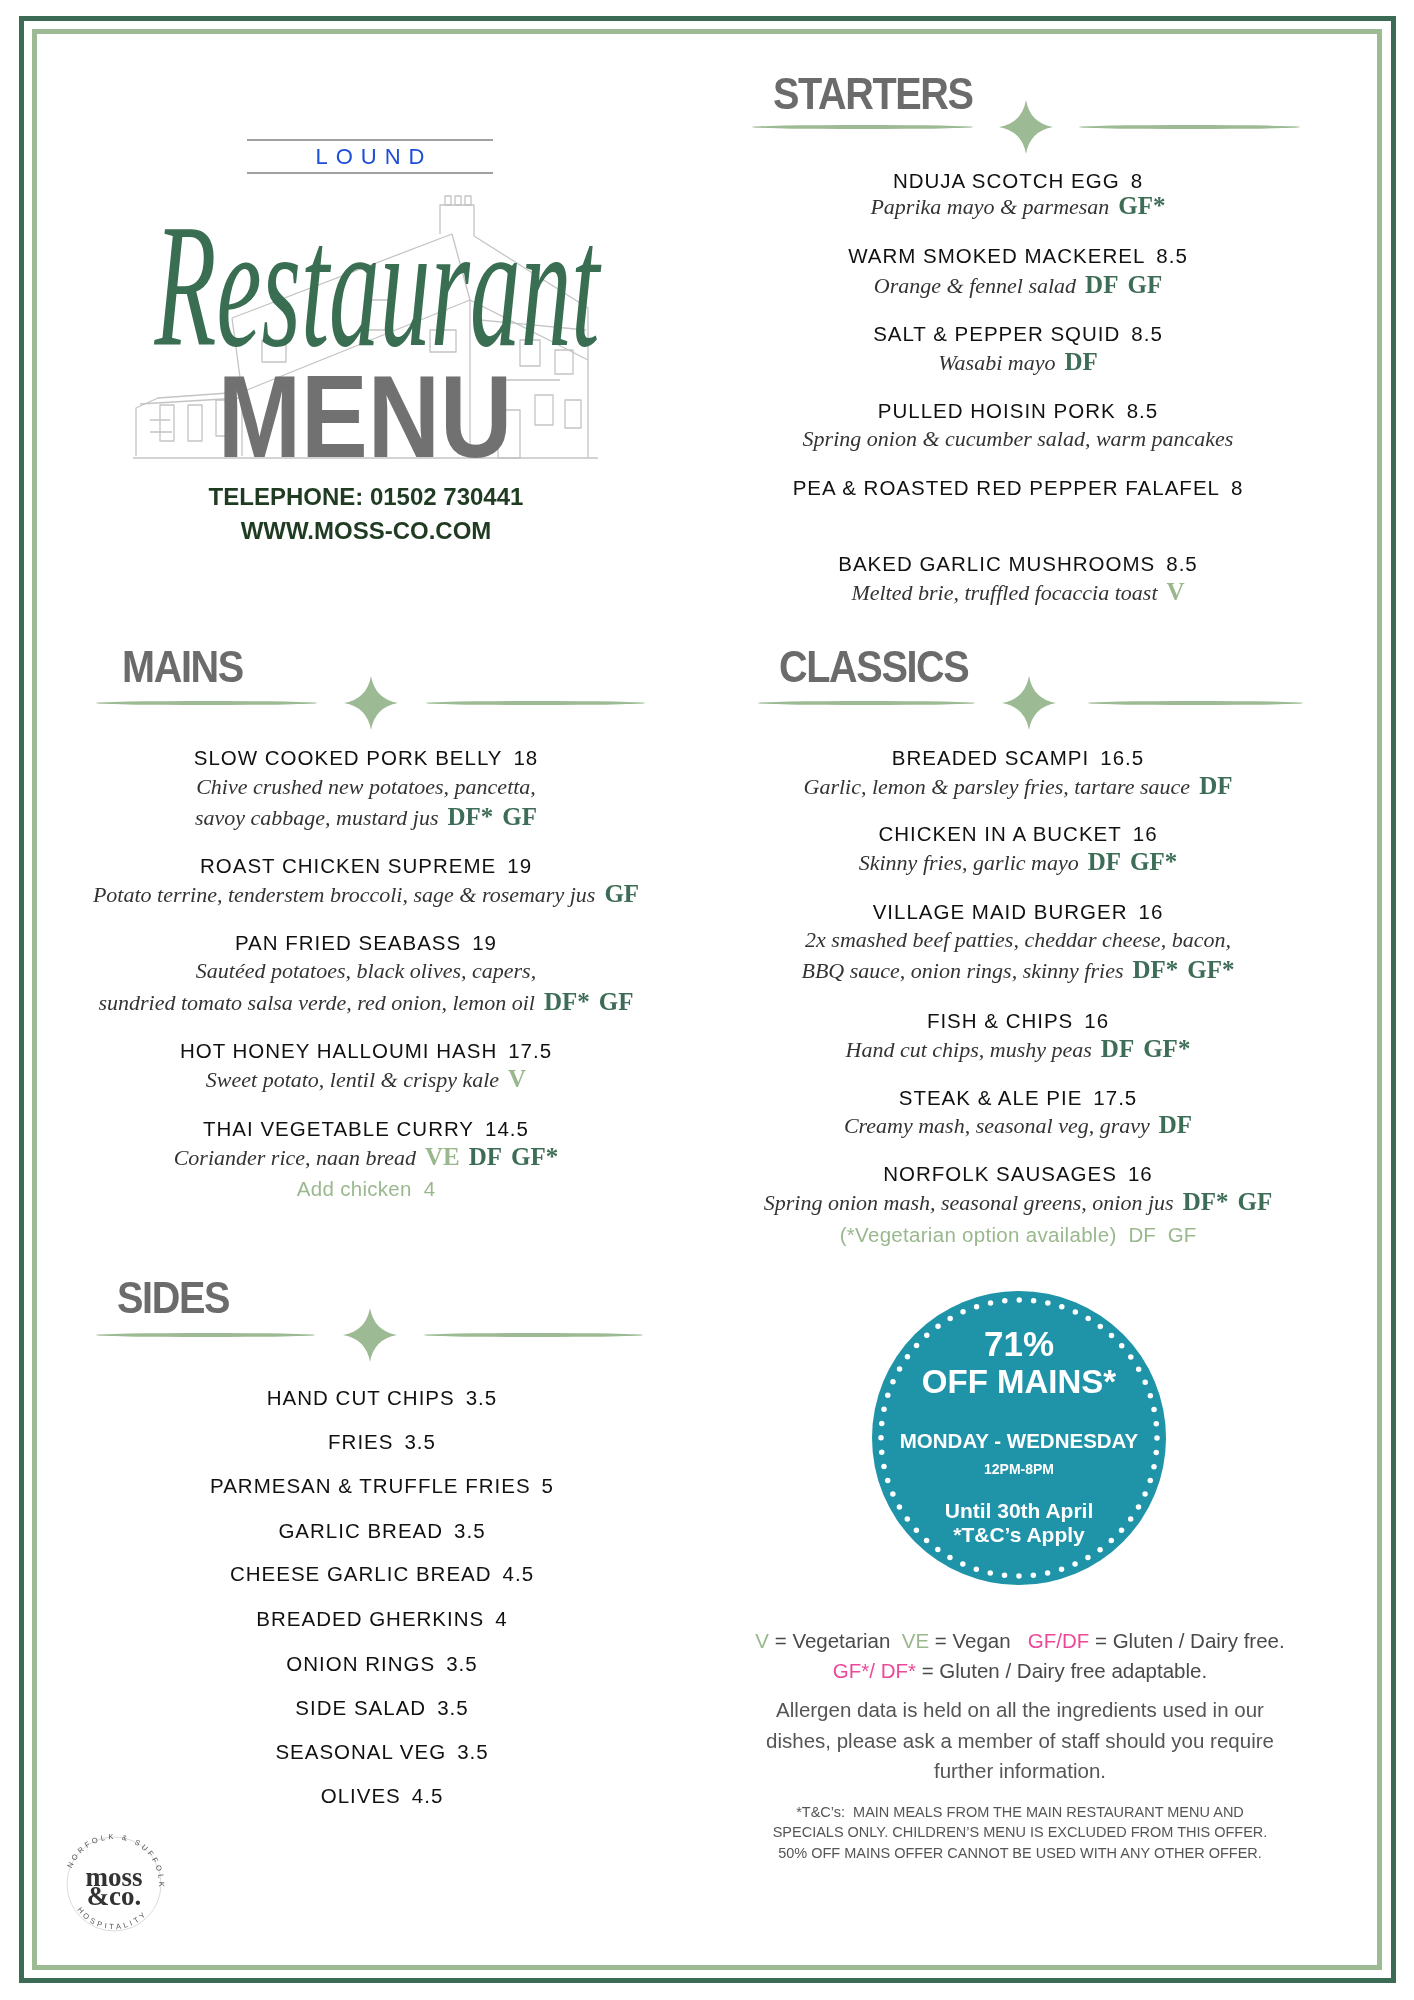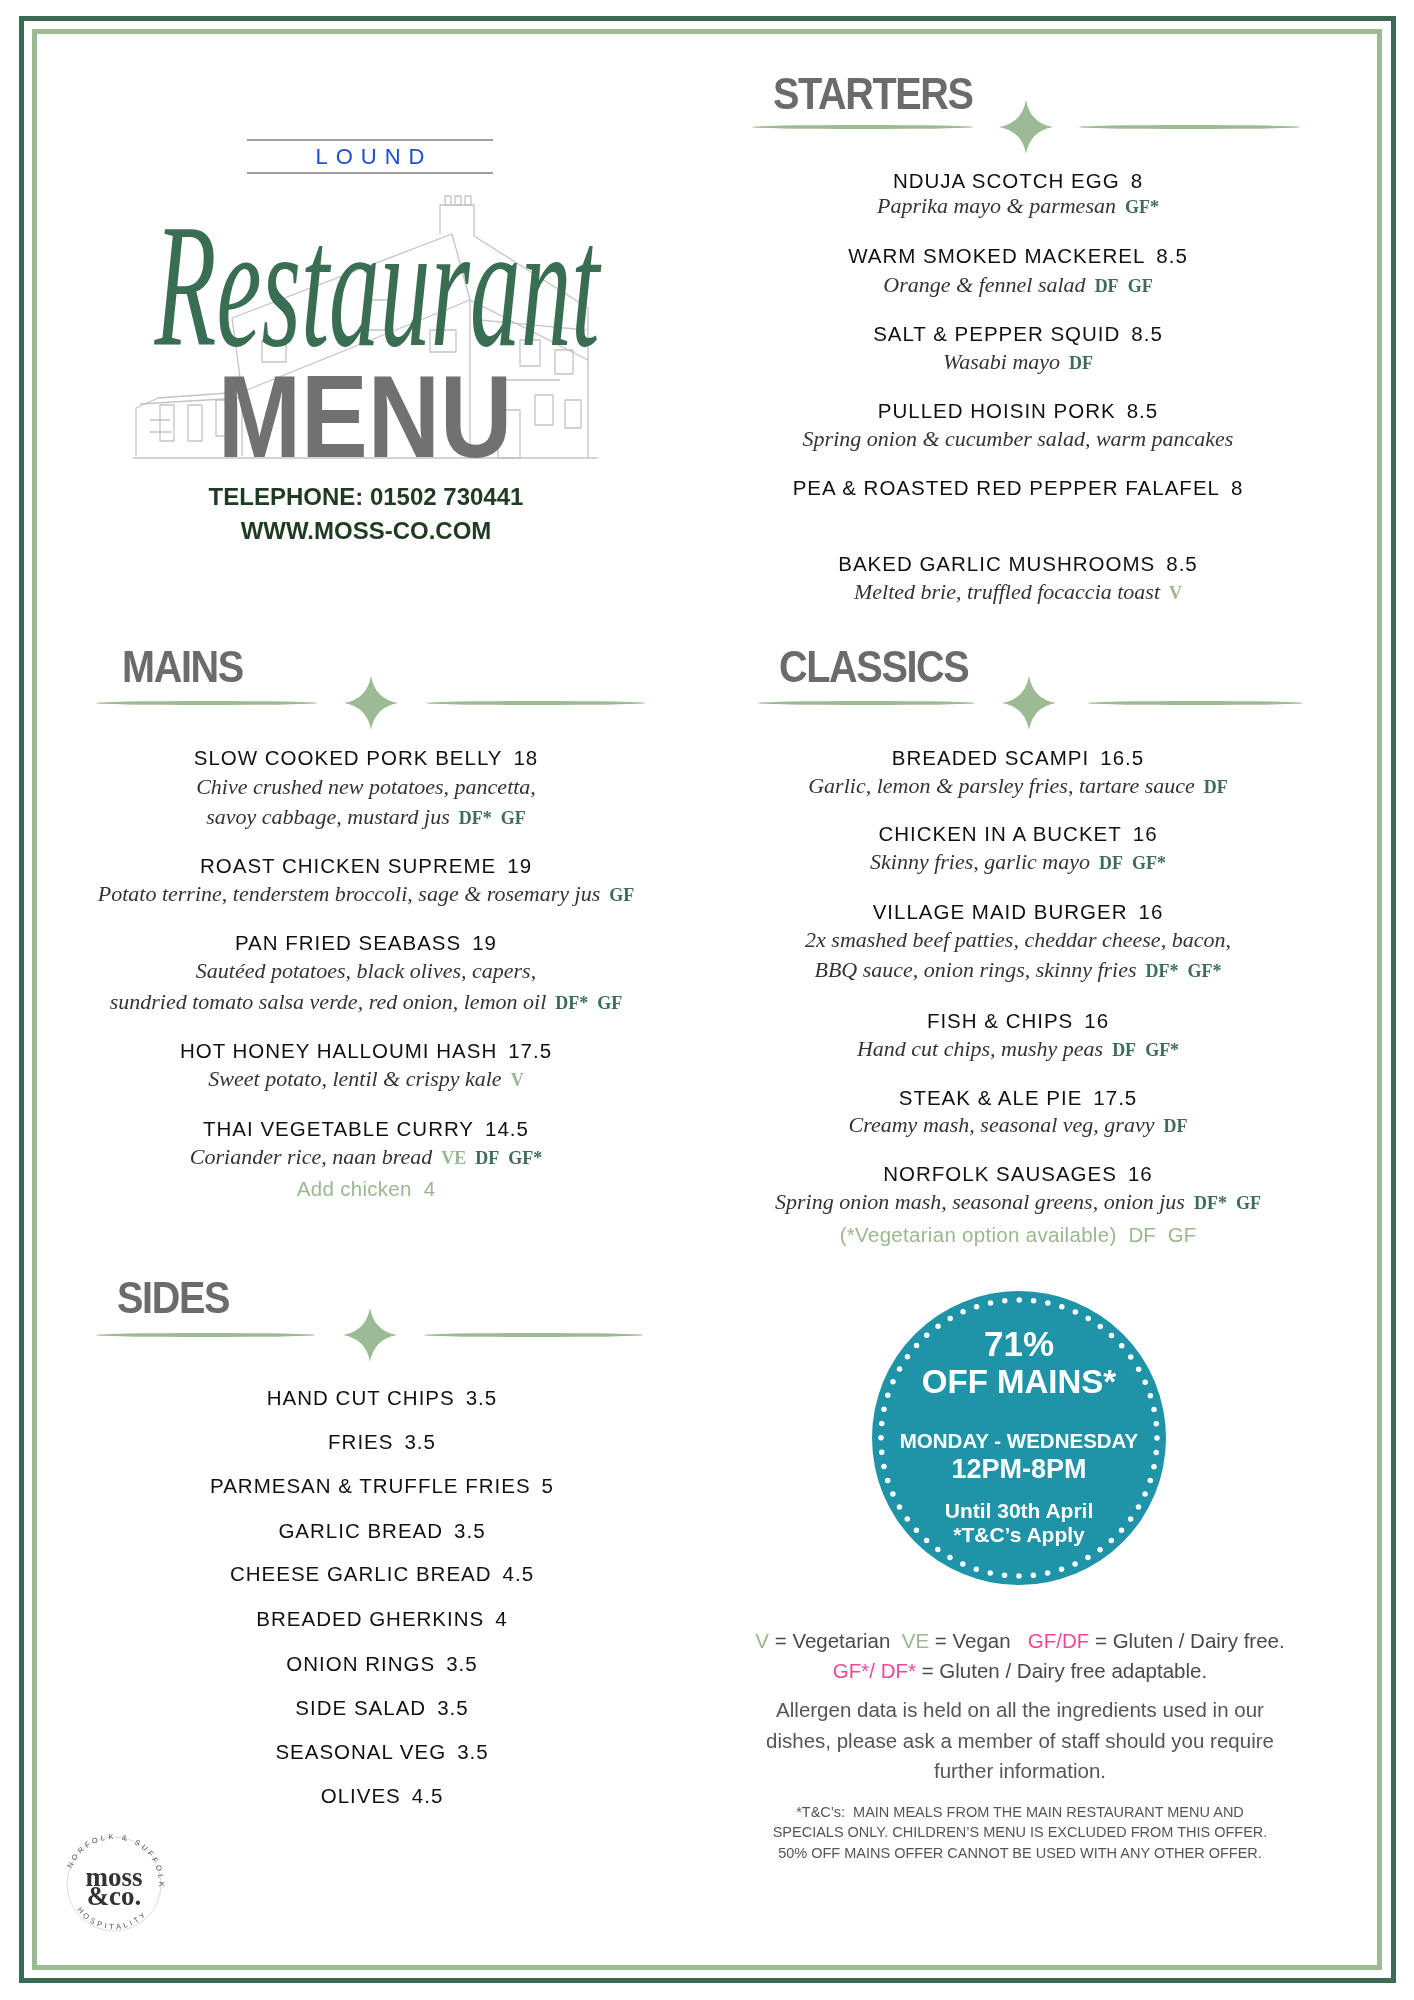--- a/index.html
+++ b/index.html
@@ -11,21 +11,21 @@
                   border:5px solid #9cba93; box-sizing:border-box; }
 
   .line { position:absolute; height:30px; line-height:30px; text-align:center; white-space:nowrap; }
   .rc { left:718px; width:600px; }
   .lc { left:66px; width:600px; }
   .sc { left:82px; width:600px; }
 
   .name { font-family:"Liberation Sans", sans-serif; font-size:20.5px; letter-spacing:1px; color:#111111; }
   .price { margin-left:11px; }
   .desc { font-family:"Liberation Serif", serif; font-style:italic; font-size:22px; color:#333333; }
-  .tag { font-family:"Liberation Serif", serif; font-style:normal; font-weight:bold; font-size:18px; margin-left:9px; letter-spacing:0; }
+  .tag { font-family:"Liberation Serif", serif; font-style:normal; font-weight:bold; font-size:25px; margin-left:9px; letter-spacing:0; }
   .tag.dark { color:#3e6d57; }
   .tag.light { color:#9ab88e; }
   .addon { font-family:"Liberation Sans", sans-serif; font-size:20.5px; color:#9ab88e; letter-spacing:0.3px; }
   .addon .tag { font-family:"Liberation Sans", sans-serif; font-weight:normal; font-size:20.5px; margin-left:12px; }
 
   .heading { position:absolute; height:50px; line-height:50px; font-family:"Liberation Sans", sans-serif;
              font-weight:bold; font-size:44px; color:#6b6b6b; letter-spacing:-1.5px;
              transform:scaleX(0.9); transform-origin:left center; white-space:nowrap; }
   .rule { position:absolute; height:4px; background:#9cba93; border-radius:50%; }
   .star { position:absolute; width:56px; height:56px; }
@@ -204,21 +204,21 @@
   <div class="line sc name" style="top:1781px;"><span>OLIVES</span><span class="price">4.5</span></div>
 
   <div class="promo">
     <svg width="294" height="294" viewBox="0 0 294 294">
       <circle cx="147" cy="147" r="138" fill="none" stroke="#ffffff" stroke-width="5.5" stroke-linecap="round" stroke-dasharray="0 14.45"></circle>
     </svg>
   </div>
   <div class="promo-line" style="top:1324px;height:40px;line-height:40px;font-size:35px;">71%</div>
   <div class="promo-line" style="top:1362px;height:40px;line-height:40px;font-size:33px;">OFF MAINS*</div>
   <div class="promo-line" style="top:1428px;height:26px;line-height:26px;font-size:20.5px;">MONDAY - WEDNESDAY</div>
-  <div class="promo-line" style="top:1456px;height:26px;line-height:26px;font-size:27px;">12PM-8PM</div>
+  <div class="promo-line" style="top:1456px;height:26px;line-height:26px;font-size:14px;">12PM-8PM</div>
   <div class="promo-line" style="top:1498px;height:26px;line-height:26px;font-size:21px;">Until 30th April</div>
   <div class="promo-line" style="top:1522px;height:26px;line-height:26px;font-size:21px;">*T&amp;C’s Apply</div>
 
   <div class="legend" style="top:1627px;"><span class="lt">V</span><span> = Vegetarian  </span><span class="lt">VE</span><span> = Vegan   </span><span class="dk">GF/DF</span><span> = Gluten / Dairy free.</span></div>
   <div class="legend" style="top:1657px;"><span class="dk">GF*/ DF*</span><span> = Gluten / Dairy free adaptable.</span></div>
 
   <div class="note" style="top:1695px;">Allergen data is held on all the ingredients used in our</div>
   <div class="note" style="top:1726px;">dishes, please ask a member of staff should you require</div>
   <div class="note" style="top:1756px;">further information.</div>
 

